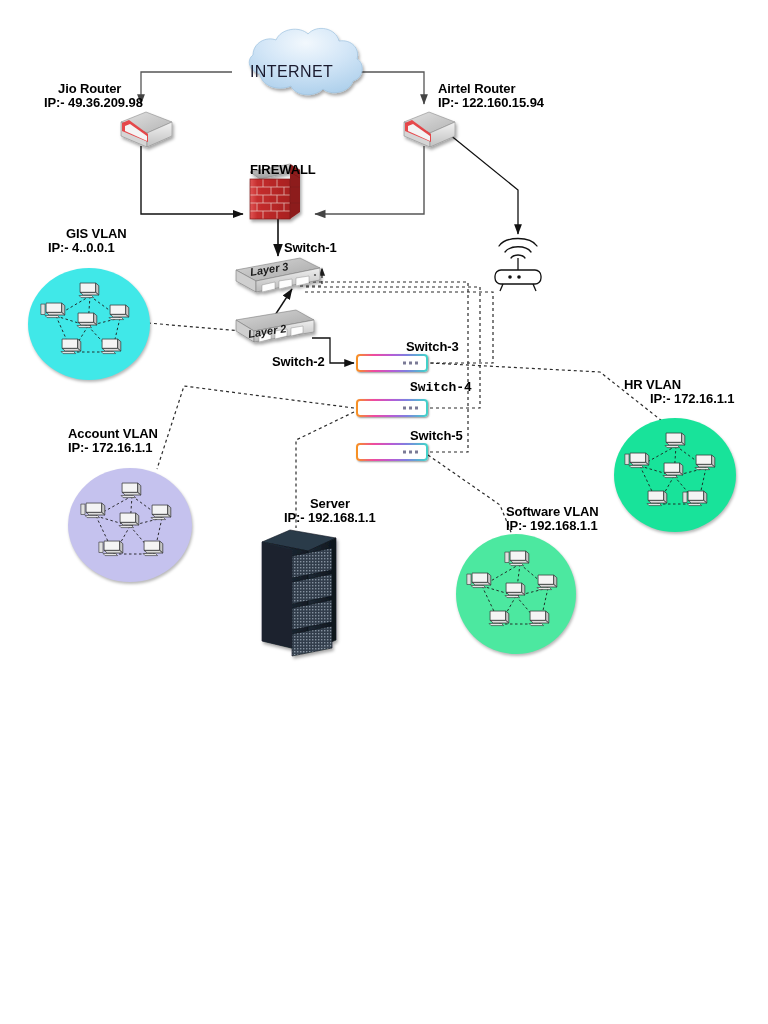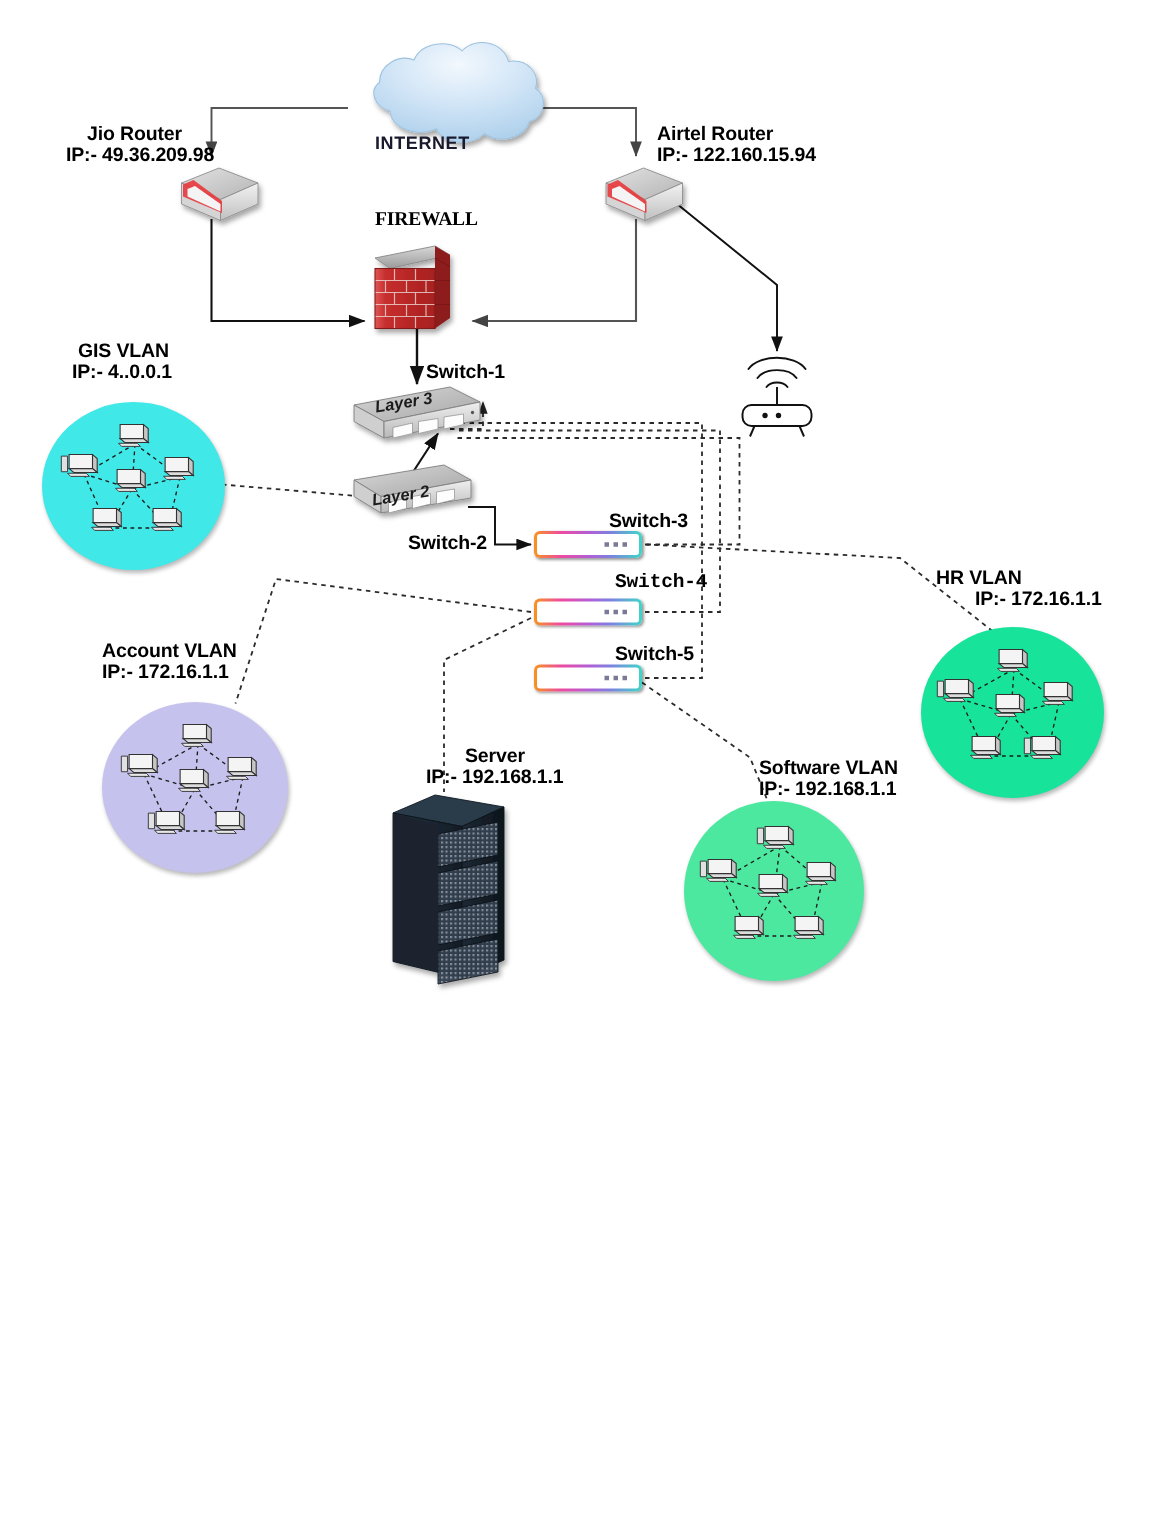--- a/index.html
+++ b/index.html
@@ -15,23 +15,22 @@
   
   .lbl{
     position:absolute;font-weight:bold;color:#000;
     font-size:13px;line-height:14px;white-space:pre;
     letter-spacing:-0.1px;
   }
   .lbl.big{font-size:13px;line-height:15px;}
 
   
   .cloud-text{
-    position:absolute;font-size:12px;font-weight:bold;color:#1a1a2e;
+    position:absolute;font-size:16px;font-weight:normal;color:#1a1a2e;
     letter-spacing:0.4px;
-    margin-top:25px;
   }
 
   
   .vlan-circle{
     position:absolute;border-radius:50%;
     box-shadow:1px 2px 3px rgba(0,0,0,0.28);
   }
 
   
   .sw-bar{
@@ -524,32 +523,32 @@
   </div>
 
   <div class="cloud-text" style="left:250px;top:63px;">INTERNET</div>
 
   <div class="lbl" style="left:58px;top:82px;">Jio Router</div>
   <div class="lbl" style="left:44px;top:96px;">IP:- 49.36.209.98</div>
 
   <div class="lbl" style="left:438px;top:82px;">Airtel Router</div>
   <div class="lbl" style="left:438px;top:96px;">IP:- 122.160.15.94</div>
 
-  <div class="lbl big" style="left:250px;top:138px;font-family:Liberation Serif, serif;">FIREWALL</div>
+  <div class="lbl big" style="left:250px;top:162px;">FIREWALL</div>
 
   <div class="lbl big" style="left:284px;top:240px;">Switch-1</div>
   <div class="lbl big" style="left:272px;top:310px;margin-top:44px;">Switch-2</div>
   <div class="lbl big" style="left:406px;top:339px;">Switch-3</div>
   <div class="lbl big" style="left:410px;top:380px;font-family:Liberation Mono, monospace;">Switch-4</div>
   <div class="lbl big" style="left:410px;top:428px;">Switch-5</div>
 
   <div style="position:absolute;left:250px;top:263px;font-size:11px;font-style:italic;font-weight:600;color:#1b1b1b;transform:rotate(-9deg);">Layer 3</div>
   <div style="position:absolute;left:248px;top:325px;font-size:11px;font-style:italic;font-weight:600;color:#1b1b1b;transform:rotate(-9deg);">Layer 2</div>
 
-  <div class="lbl" style="left:52px;top:227px;">GIS VLAN</div>
+  <div class="lbl" style="left:66px;top:227px;">GIS VLAN</div>
   <div class="lbl" style="left:48px;top:241px;">IP:- 4..0.0.1</div>
 
   <div class="lbl" style="left:68px;top:427px;text-align:center;">Account VLAN</div>
   <div class="lbl" style="left:68px;top:441px;">IP:- 172.16.1.1</div>
 
   <div class="lbl" style="left:624px;top:378px;">HR VLAN</div>
   <div class="lbl" style="left:650px;top:392px;">IP:- 172.16.1.1</div>
 
   <div class="lbl" style="left:506px;top:505px;">Software VLAN</div>
   <div class="lbl" style="left:506px;top:519px;">IP:- 192.168.1.1</div>

